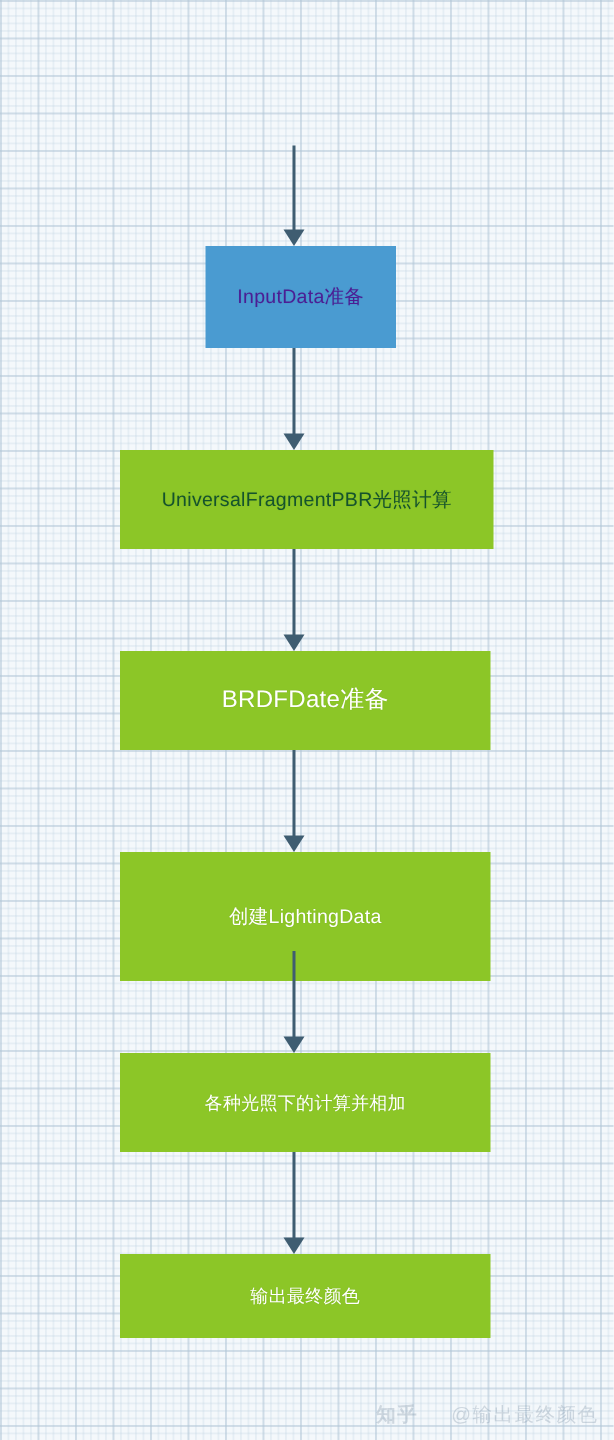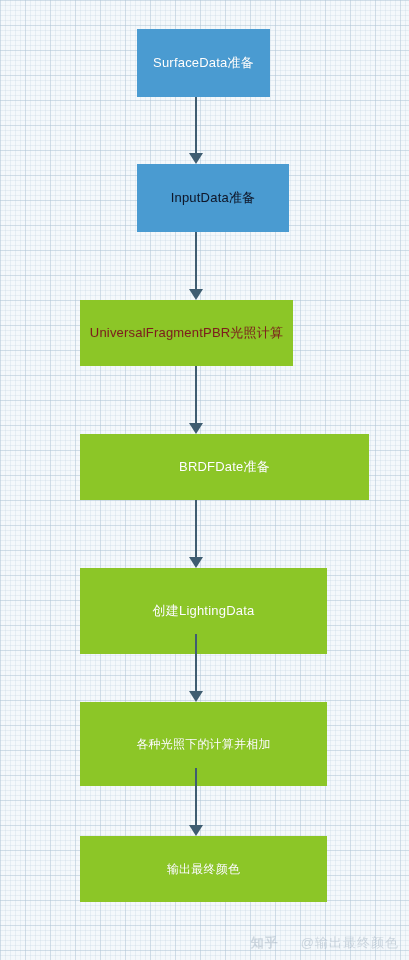--- a/index.html
+++ b/index.html
@@ -92,45 +92,42 @@
     user-select: none;
     white-space: nowrap;
   }
   #watermark .wm-logo { font-weight: bold; }
 </style>
 </head>
 <body>
 
 <div id="canvas">
 
-  <div class="node blue" style="left: 137px; top: 29px; width: 133px; height: 68px; font-size: 13px; background-color: rgb(74, 155, 209); color: rgb(255, 255, 255);">
-    <span class="node-label">SurfaceData准备</span>
-  </div>
 
-  <div class="node blue" style="left: 137px; top: 164px; width: 152px; height: 68px; font-size: 13px; background-color: rgb(74, 155, 209); color: #0f172a;">
+  <div class="node blue" style="left: 137px; top: 164px; width: 127px; height: 68px; font-size: 13px; background-color: rgb(74, 155, 209); color: #4c1d95;">
     <span class="node-label">InputData准备</span>
   </div>
 
-  <div class="node green" style="left: 80px; top: 300px; width: 213px; height: 66px; font-size: 13px; background-color: rgb(140, 198, 39); color: #7f1d1d;">
+  <div class="node green" style="left: 80px; top: 300px; width: 249px; height: 66px; font-size: 13px; background-color: rgb(140, 198, 39); color: #14532d;">
     <span class="node-label">UniversalFragmentPBR光照计算</span>
   </div>
 
-  <div class="node green" style="left: 80px; top: 434px; width: 289px; height: 66px; font-size: 13px; background-color: rgb(140, 198, 39); color: rgb(255, 255, 255);">
+  <div class="node green" style="left: 80px; top: 434px; width: 247px; height: 66px; font-size: 16px; background-color: rgb(140, 198, 39); color: rgb(255, 255, 255);">
     <span class="node-label">BRDFDate准备</span>
   </div>
 
   <div class="node green" style="left: 80px; top: 568px; width: 247px; height: 86px; font-size: 13px; background-color: rgb(140, 198, 39); color: rgb(255, 255, 255);">
     <span class="node-label">创建LightingData</span>
   </div>
 
-  <div class="node green" style="left: 80px; top: 702px; width: 247px; height: 84px; font-size: 12px; background-color: rgb(140, 198, 39); color: rgb(255, 255, 255); font-family: Liberation Serif, serif;">
+  <div class="node green" style="left: 80px; top: 702px; width: 247px; height: 66px; font-size: 12px; background-color: rgb(140, 198, 39); color: rgb(255, 255, 255); font-family: Liberation Serif, serif;">
     <span class="node-label">各种光照下的计算并相加</span>
   </div>
 
-  <div class="node green" style="left: 80px; top: 836px; width: 247px; height: 66px; font-size: 12px; background-color: rgb(140, 198, 39); color: rgb(255, 255, 255);">
+  <div class="node green" style="left: 80px; top: 836px; width: 247px; height: 56px; font-size: 12px; background-color: rgb(140, 198, 39); color: rgb(255, 255, 255);">
     <span class="node-label">输出最终颜色</span>
   </div>
 
   <div class="arrow" style="left: 188px; top: 97px; height: 67px;">
     <div class="shaft" style="height: 57px; background-color: rgb(63, 93, 113);"></div>
     <div class="head" style="top: 56px; border-top-color: rgb(63, 93, 113);"></div>
   </div>
   <div class="arrow" style="left: 188px; top: 232px; height: 68px;">
     <div class="shaft" style="height: 58px; background-color: rgb(63, 93, 113);"></div>
     <div class="head" style="top: 57px; border-top-color: rgb(63, 93, 113);"></div>

